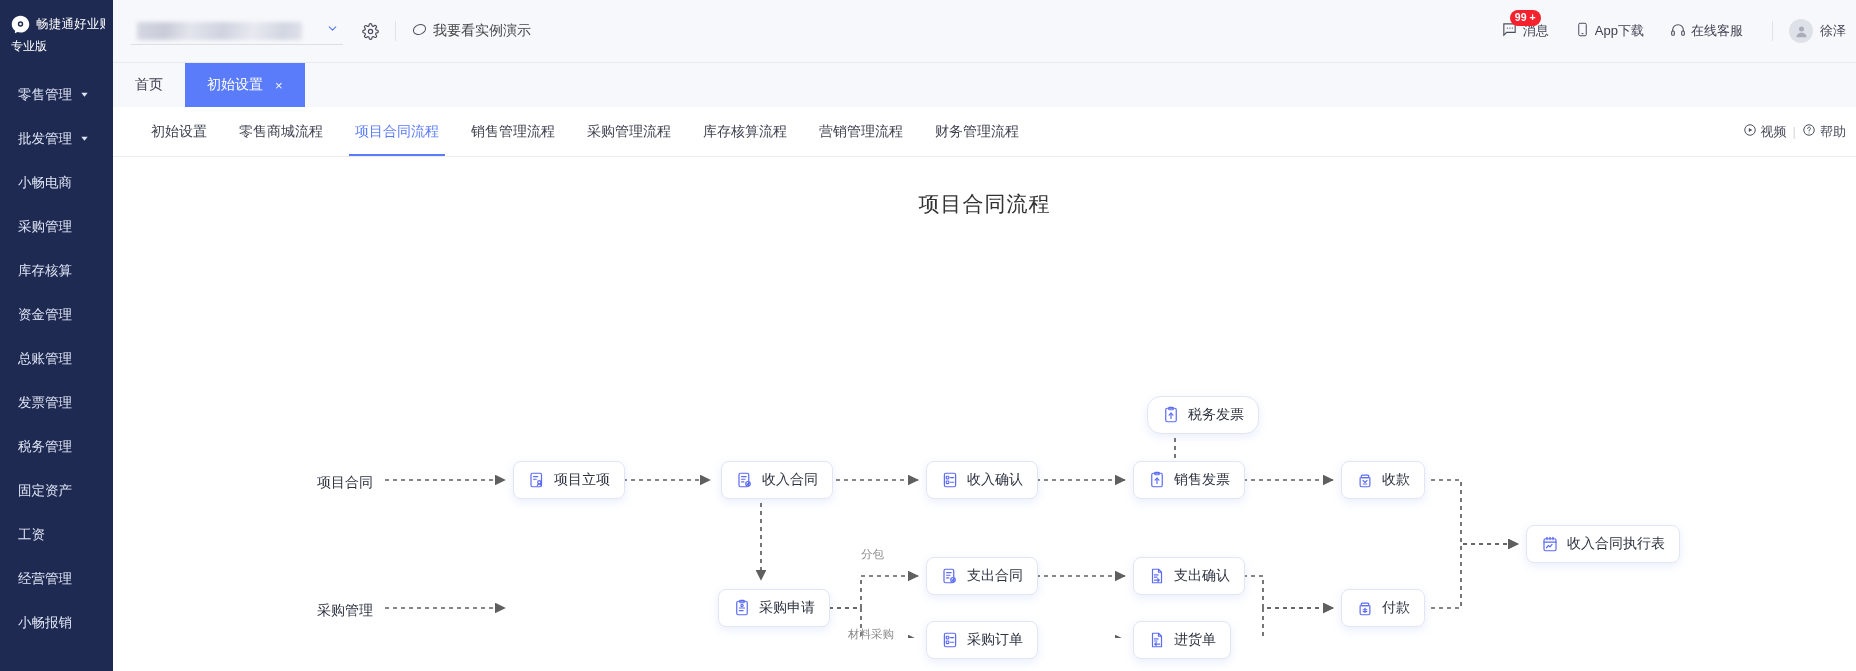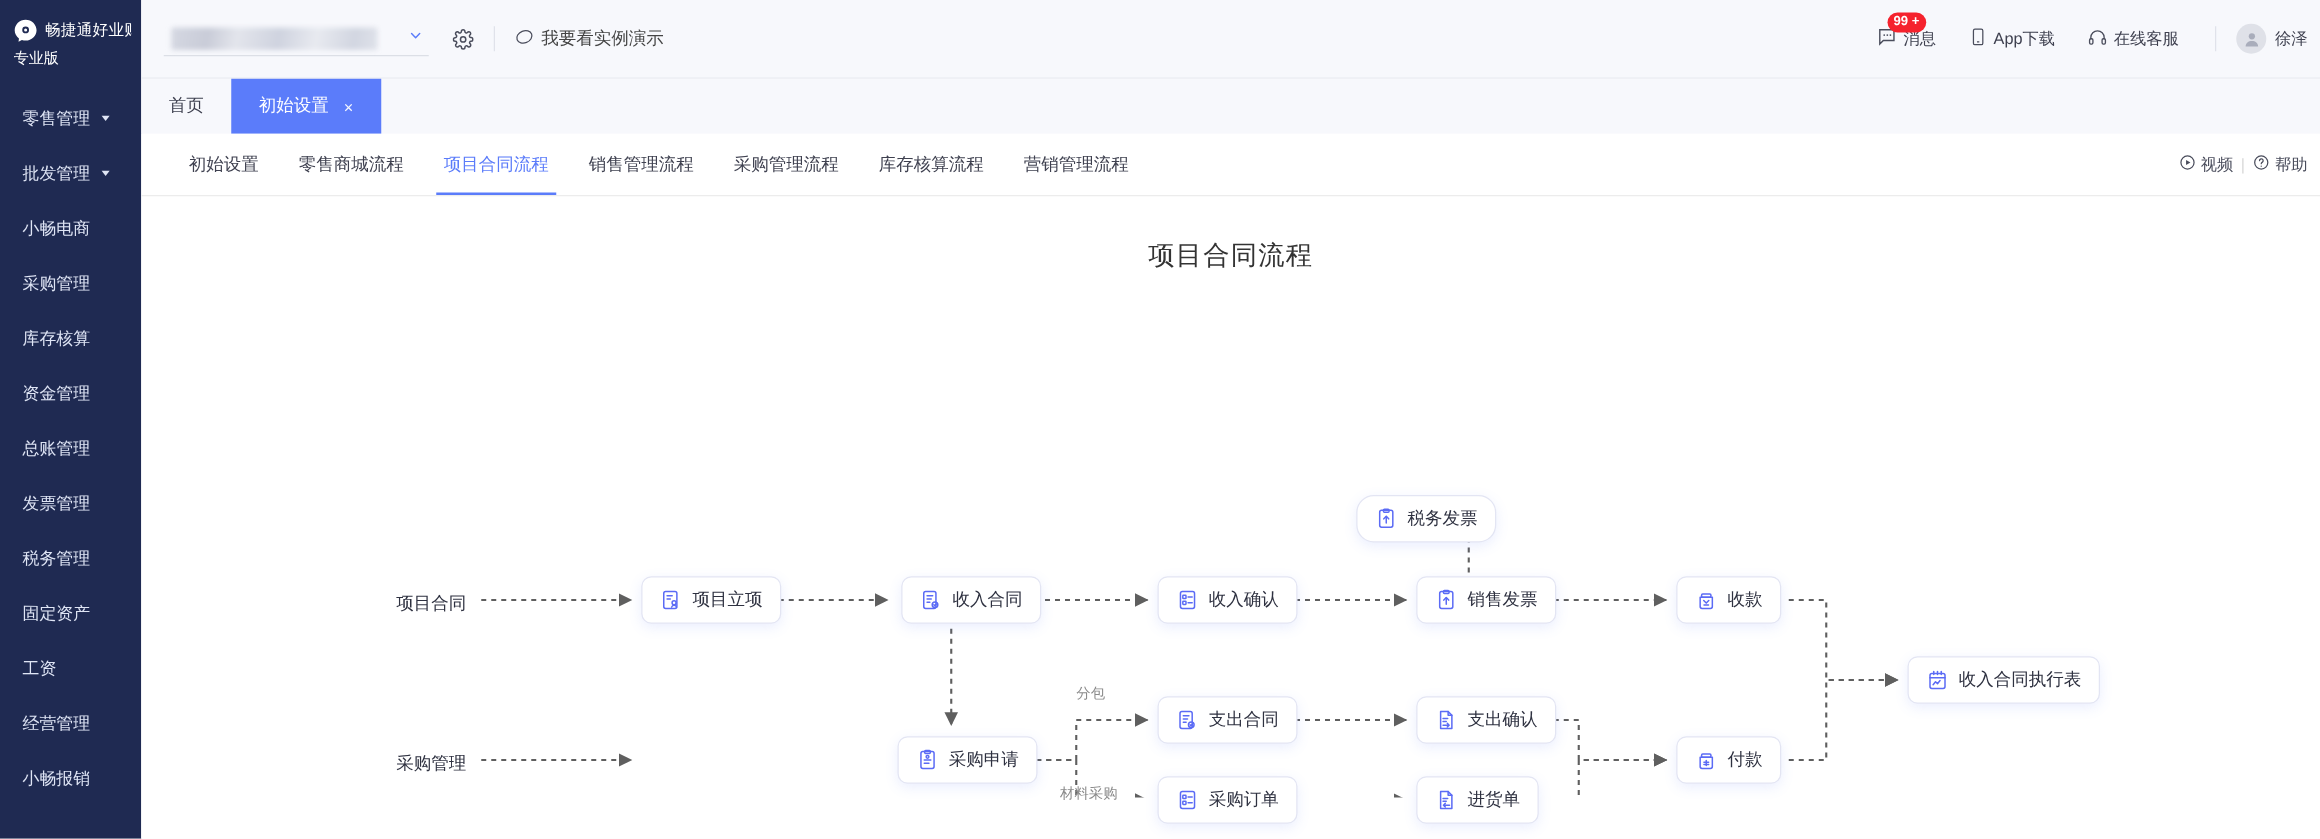--- a/index.html
+++ b/index.html
@@ -251,20 +251,21 @@
   <div id="content">
     <div id="subtabs">
       <div id="subtabs-list" style="display:flex;align-items:center;">
           <div class="stab">初始设置</div>
           <div class="stab">零售商城流程</div>
           <div class="stab active">项目合同流程</div>
           <div class="stab">销售管理流程</div>
           <div class="stab">采购管理流程</div>
           <div class="stab">库存核算流程</div>
           <div class="stab">营销管理流程</div>
+          <div class="stab">财务管理流程</div>
         </div>
       <div id="subtabs-right">
         <span class="sr-item">
           <span>
             <svg width="14" height="14" viewBox="0 0 24 24" fill="none" stroke="#4a4d5c" stroke-width="1.7">
               <circle cx="12" cy="12" r="9"></circle>
                 <path d="M10 8.5l6 3.5-6 3.5z" fill="#4a4d5c" stroke="none"></path>
             </svg>
           </span>
           <span>视频</span>
@@ -373,21 +374,21 @@
             <span>
               <svg width="18" height="18" viewBox="0 0 24 24" fill="none" stroke="#5b6bf5" stroke-width="1.6" stroke-linecap="round" stroke-linejoin="round">
                 <rect x="5" y="3" width="14" height="18" rx="2"></rect>
                 <rect x="9" y="1.8" width="6" height="3.2" rx="1"></rect>
                 <line x1="12" y1="16.5" x2="12" y2="9.5"></line>
                 <path d="M9.4 12.1L12 9.4l2.6 2.7"></path>
               </svg>
             </span>
             <span class="nlabel">销售发票</span>
           </div>
-          <div class="node" style="left: 972px; top: 178px; border-radius: 14px;">
+          <div class="node" style="left: 1034px; top: 178px; border-radius: 14px;">
             <span>
               <svg width="18" height="18" viewBox="0 0 24 24" fill="none" stroke="#5b6bf5" stroke-width="1.6" stroke-linecap="round" stroke-linejoin="round">
                 <rect x="5" y="3" width="14" height="18" rx="2"></rect>
                 <rect x="9" y="1.8" width="6" height="3.2" rx="1"></rect>
                 <line x1="12" y1="16.5" x2="12" y2="9.5"></line>
                 <path d="M9.4 12.1L12 9.4l2.6 2.7"></path>
               </svg>
             </span>
             <span class="nlabel">税务发票</span>
           </div>

